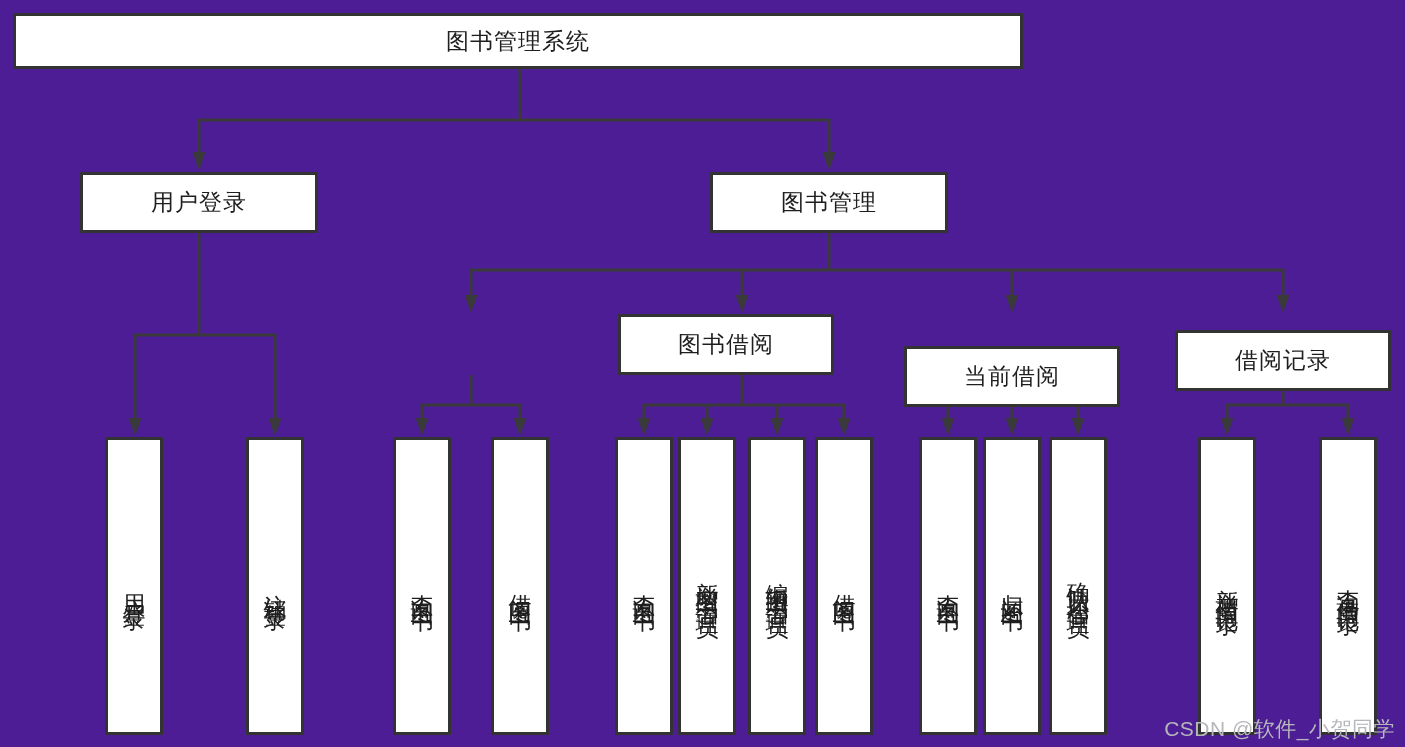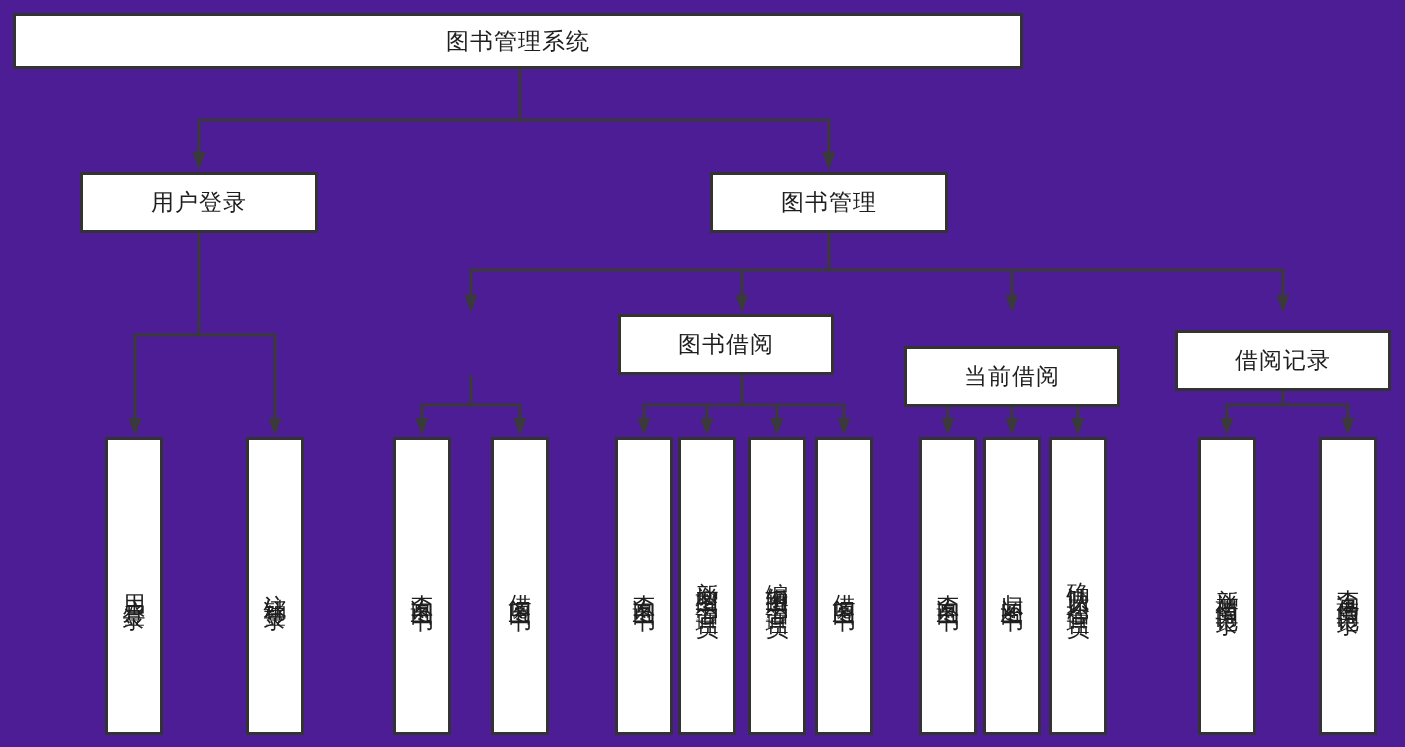--- a/index.html
+++ b/index.html
@@ -179,14 +179,15 @@
     <span class="vlabel">确认归还（管理员）</span>
   </div>
 
   <div class="box leaf leaf-e1">
     <span class="vlabel">新增借阅记录</span>
   </div>
   <div class="box leaf leaf-e2">
     <span class="vlabel">查询借阅记录</span>
   </div>
 
+  <div class="watermark">CSDN @软件_小贺同学</div>
 
 </div>
 
 </body></html>

